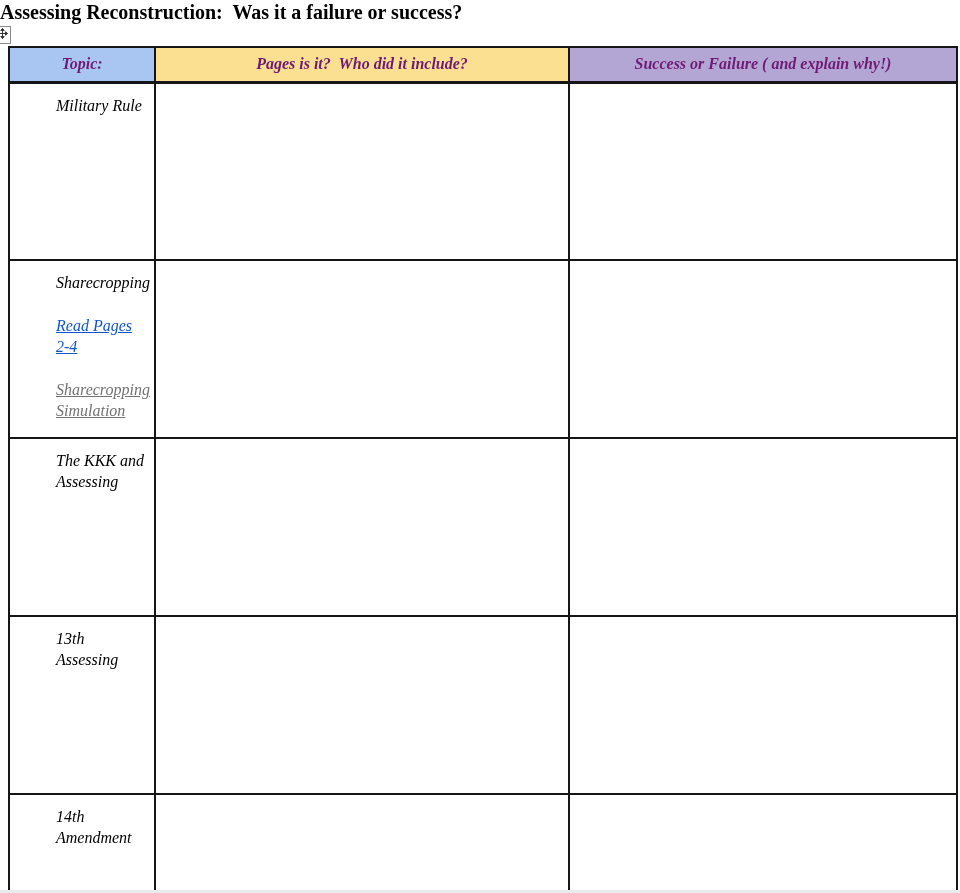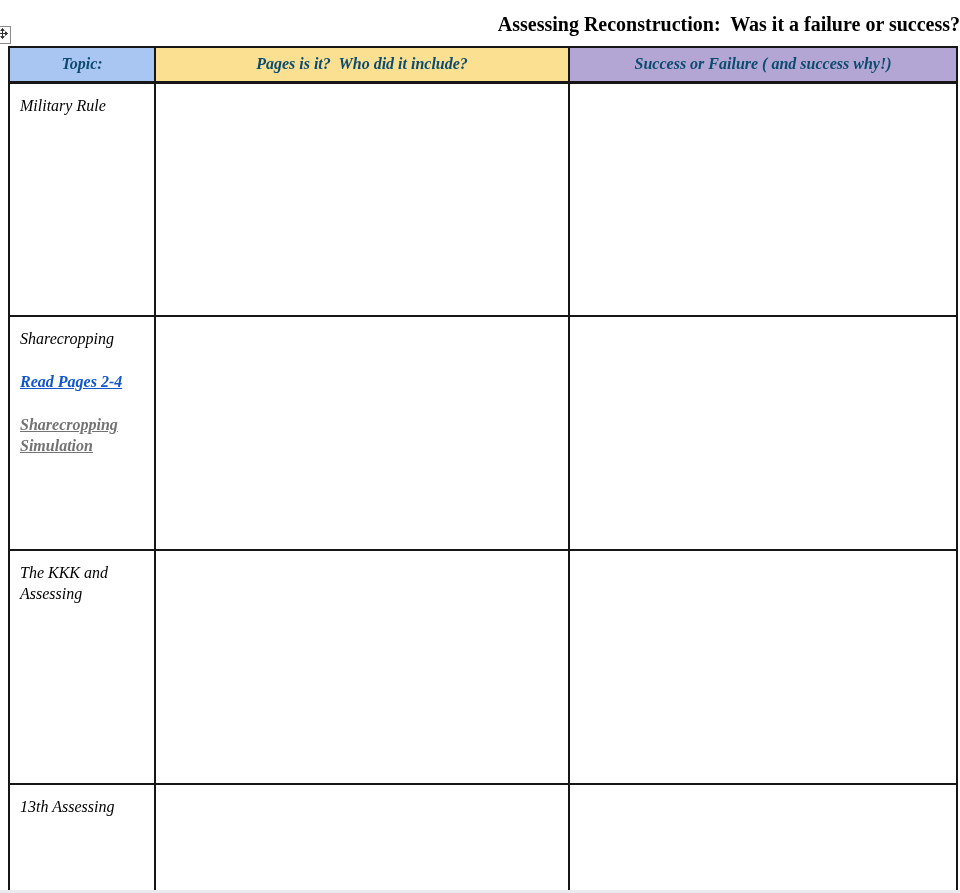--- a/index.html
+++ b/index.html
@@ -6,23 +6,23 @@
   html, body {
     margin: 0; padding: 0;
     width: 960px; height: 893px;
     background: #ffffff;
     overflow: hidden;
     font-family: "Liberation Serif", serif;
     position: relative;
   }
   .doc-title {
     position: absolute;
-    top: 12px; left: 0;
+    top: 0; left: 0;
     width: 960px;
-    text-align: right;
+    text-align: left;
     font-weight: bold;
     font-size: 20px;
     line-height: 25px;
     color: #000;
     white-space: pre-wrap;
   }
   .table-handle {
     position: absolute;
     left: -6px; top: 26px;
     width: 17px; height: 18px;
@@ -49,39 +49,38 @@
     padding: 0;
   }
   .worksheet th {
     height: 35px;
     border-bottom-width: 3px;
     font-style: italic;
     font-weight: bold;
     font-size: 16px;
     text-align: center;
     vertical-align: middle;
-    color: #0c4a6e;
+    color: #701a75;
     white-space: pre-wrap;
     margin-left: 24px;
   }
-  .worksheet td { height: 234px; background: #ffffff; }
+  .worksheet td { height: 178px; background: #ffffff; padding-left: 36px; }
   .cell-inner {
     padding: 11px 8px 0 10px;
     font-style: italic;
     font-size: 16px;
     line-height: 21px;
     color: #000;
   }
   .cell-inner p { margin: 0 0 22px 0; }
   .cell-inner p:last-child { margin-bottom: 0; }
   .doc-link {
     font-style: italic;
     text-decoration: underline;
     cursor: pointer;
-    font-weight: bold;
   }
   .bottom-strip {
     position: absolute;
     left: 0; top: 890px;
     width: 960px; height: 3px;
     background: #e9ebee;
     z-index: 5;
   }
 </style>
 </head>
@@ -107,21 +106,21 @@
 <table class="worksheet">
   <colgroup>
       <col class="c1">
       <col class="c2">
       <col class="c3">
     </colgroup>
   <tbody>
       <tr>
     <th style="background:#a9c5f1">Topic:</th>
     <th style="background:#fbe091">Pages is it?  Who did it include?</th>
-    <th style="background:#b3a6d5">Success or Failure ( and success why!)</th>
+    <th style="background:#b3a6d5">Success or Failure ( and explain why!)</th>
   </tr>
 
   <tr>
     <td>
       <div class="cell-inner">
             <p>Military Rule</p>
           </div>
     </td>
     <td>
           <div class="cell-inner"></div>

